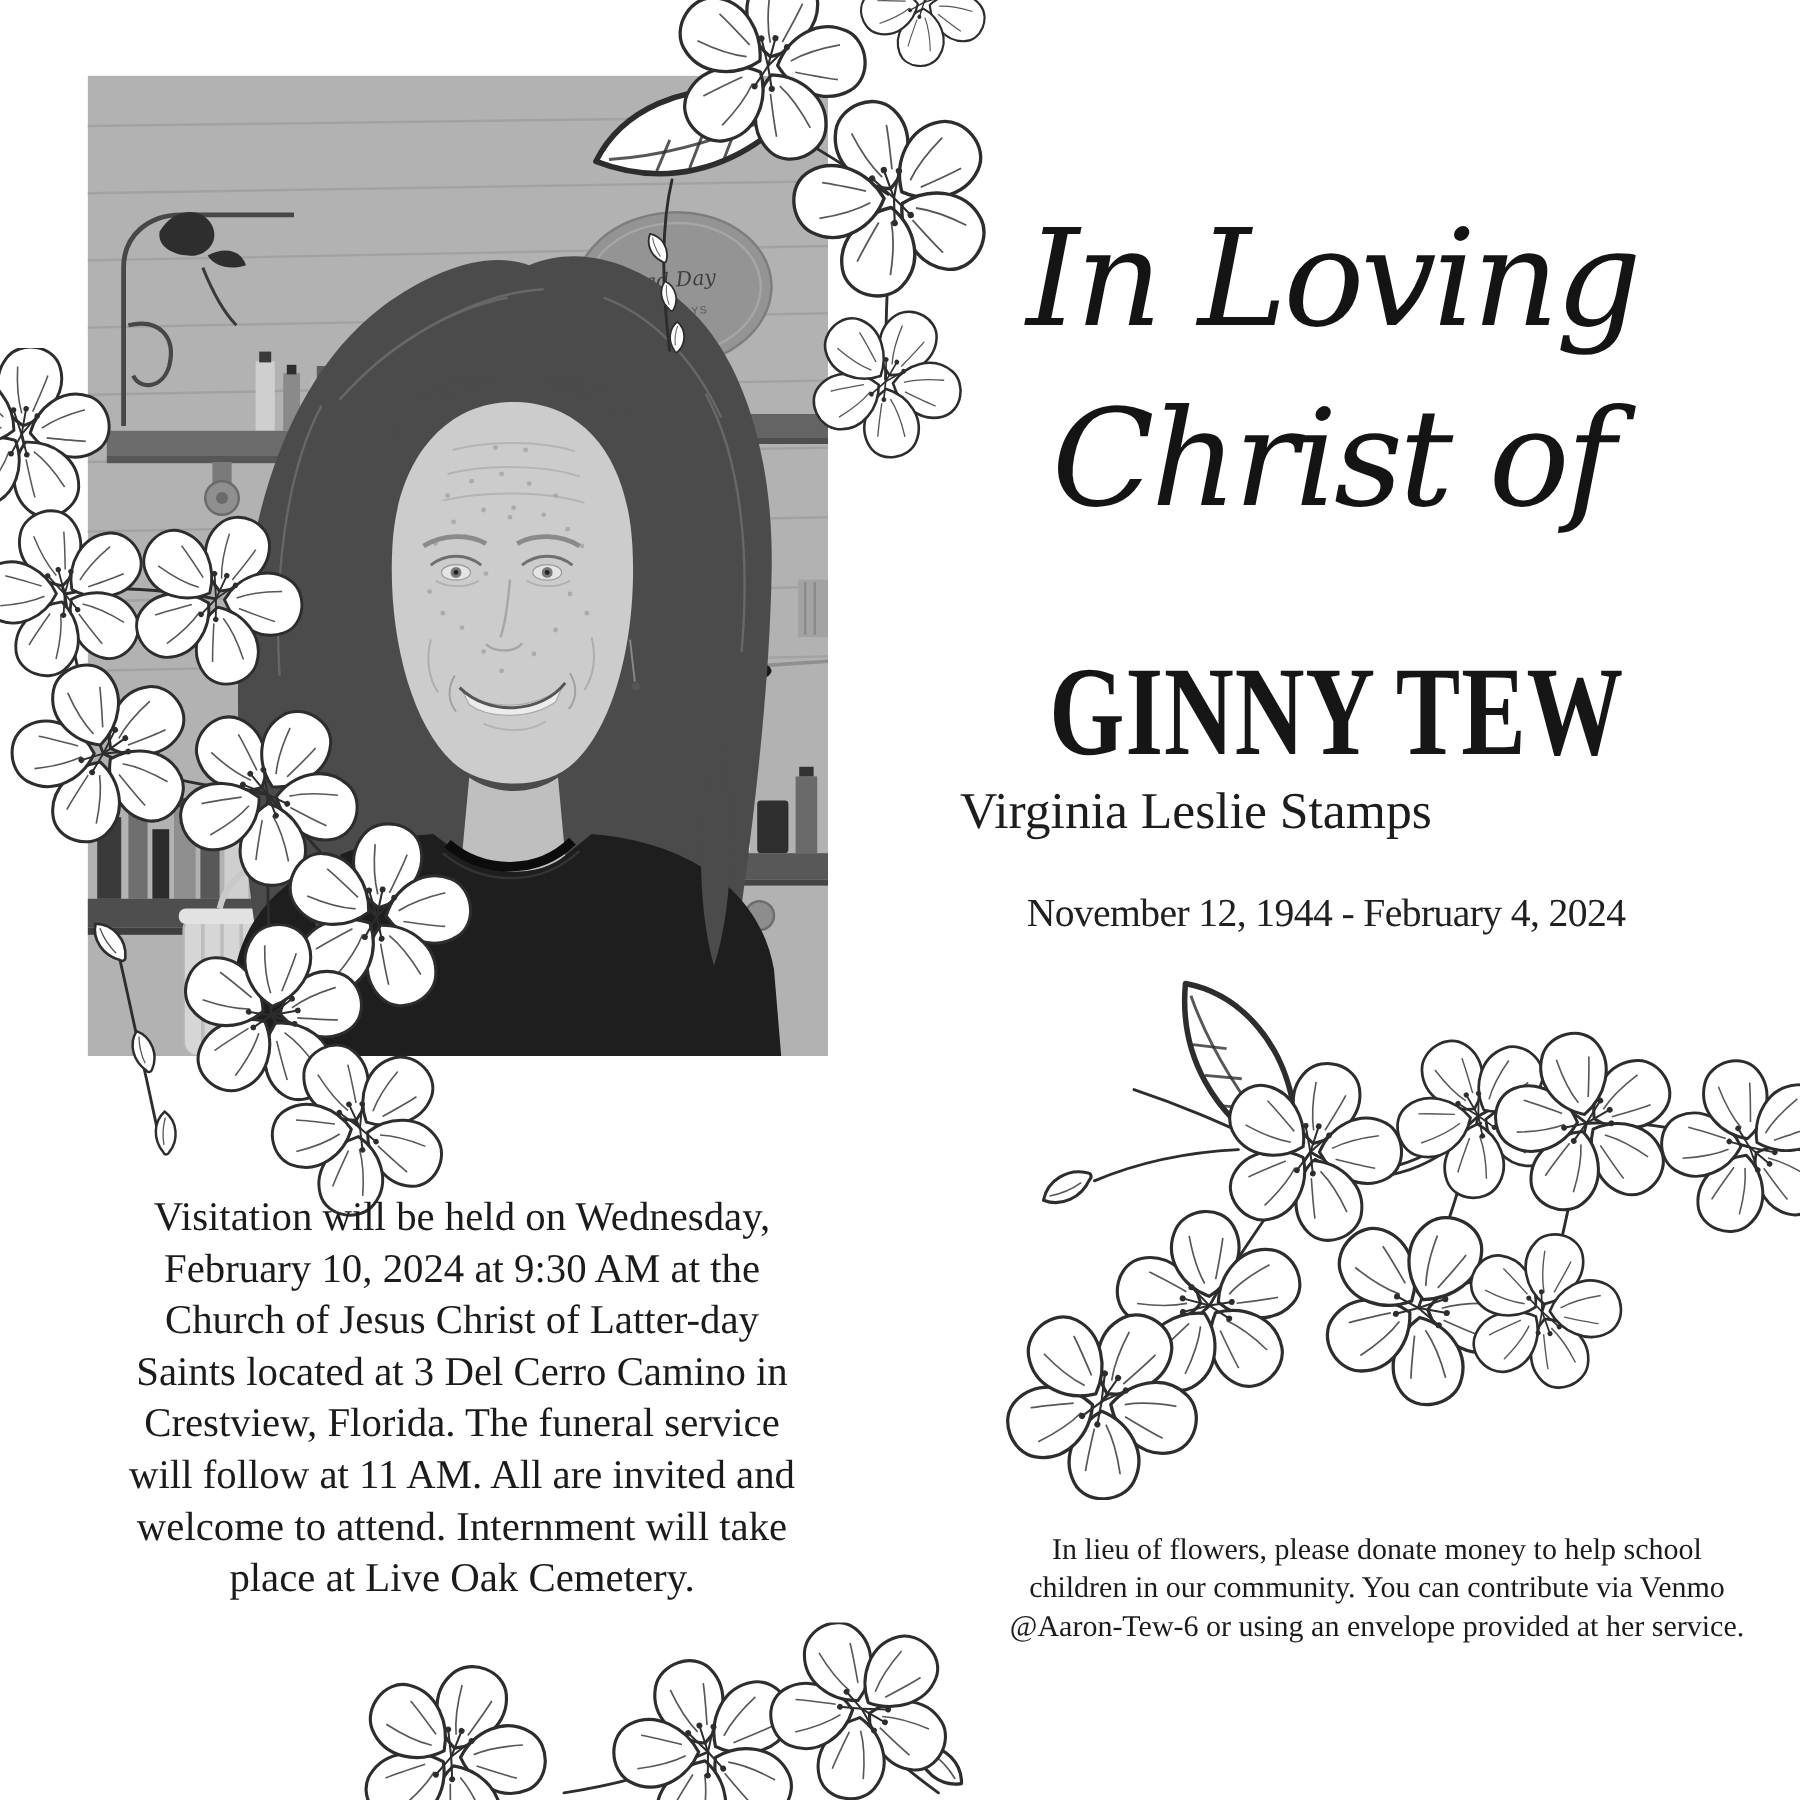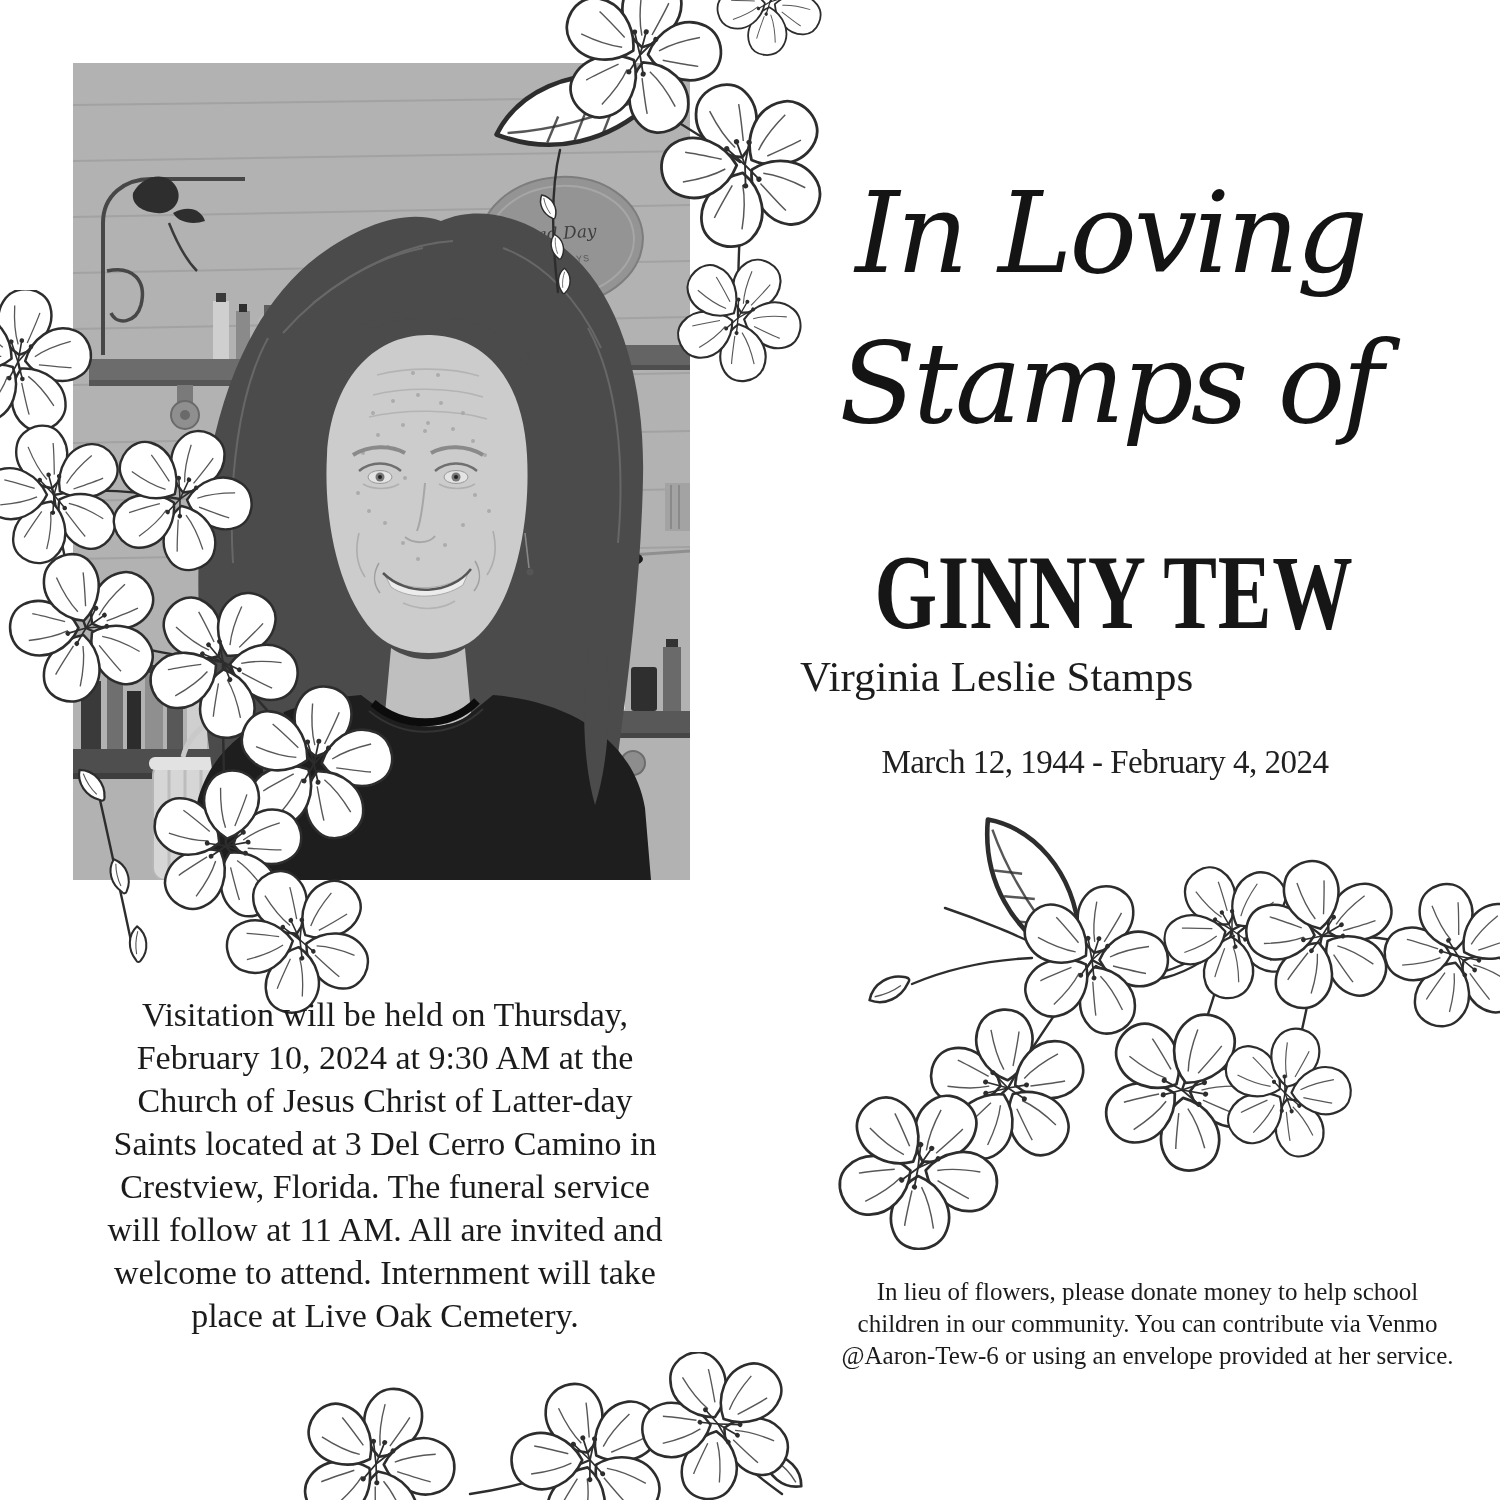--- a/index.html
+++ b/index.html
@@ -353,25 +353,25 @@
   <svg class="deco" style="left:270px;top:1352px;width:540px;height:148px" viewBox="0 0 540 148">
     <path class="ln" d="M448,90 C470,110 490,126 512,142"></path>
     <path class="ln" d="M320,108 C280,126 240,136 200,142"></path>
     <use href="#bud" transform="translate(500,102) rotate(140) scale(1.6)"></use>
     <use href="#fl" transform="translate(106,112) rotate(22) scale(1.55)"></use>
     <use href="#fl" transform="translate(320,108) rotate(-18) scale(1.55)"></use>
     <use href="#fl" transform="translate(448,72) rotate(120) scale(1.5)"></use>
   </svg>
 
   <div class="script-head">In Loving
-Stamps of</div>
+Christ of</div>
   <div class="big-name">GINNY TEW</div>
   <div class="legal-name">Virginia Leslie Stamps</div>
-  <div class="life-dates">March 12, 1944 - February 4, 2024</div>
-  <div class="visitation">Visitation will be held on Thursday,
+  <div class="life-dates">November 12, 1944 - February 4, 2024</div>
+  <div class="visitation">Visitation will be held on Wednesday,
 February 10, 2024 at 9:30 AM at the
 Church of Jesus Christ of Latter-day
 Saints located at 3 Del Cerro Camino in
 Crestview, Florida. The funeral service
 will follow at 11 AM. All are invited and
 welcome to attend. Internment will take
 place at Live Oak Cemetery.</div>
   <div class="donation">In lieu of flowers, please donate money to help school
 children in our community. You can contribute via Venmo
 @Aaron-Tew-6 or using an envelope provided at her service.</div>

